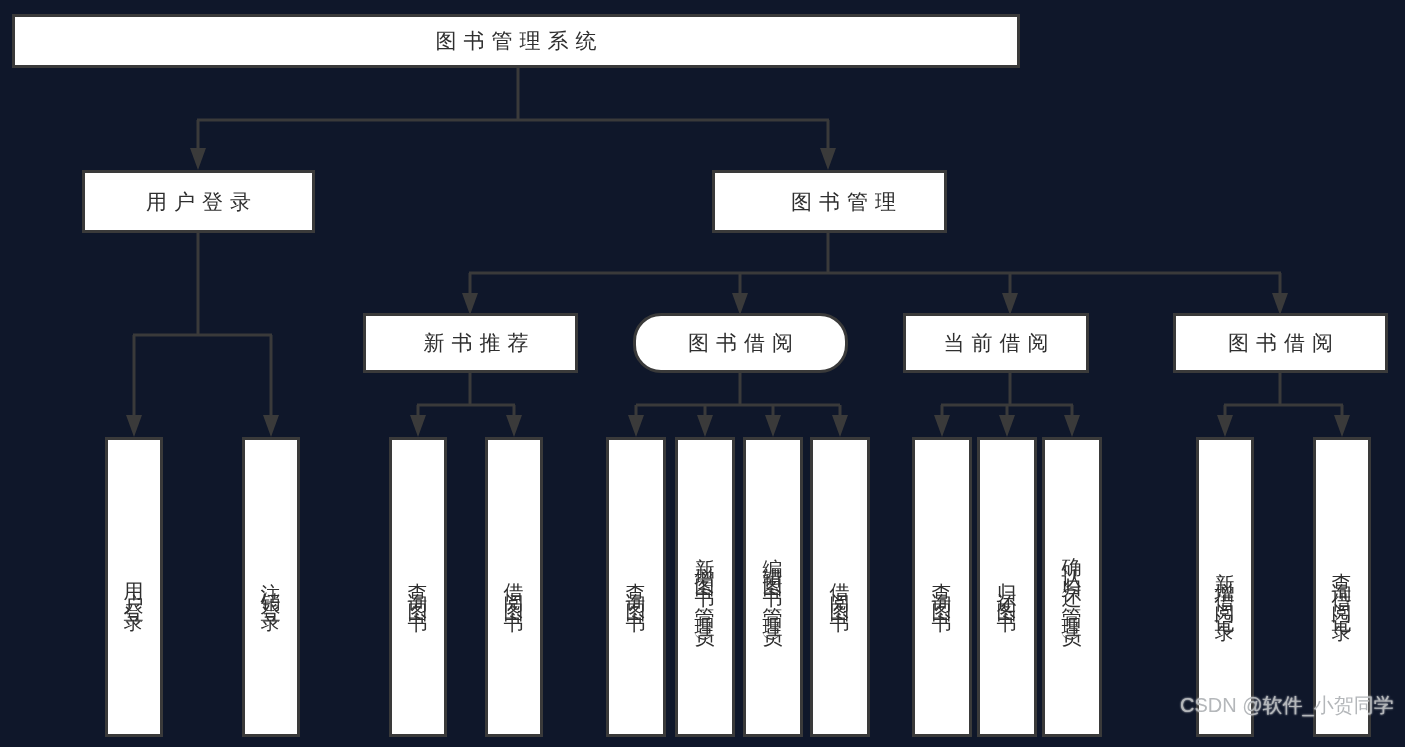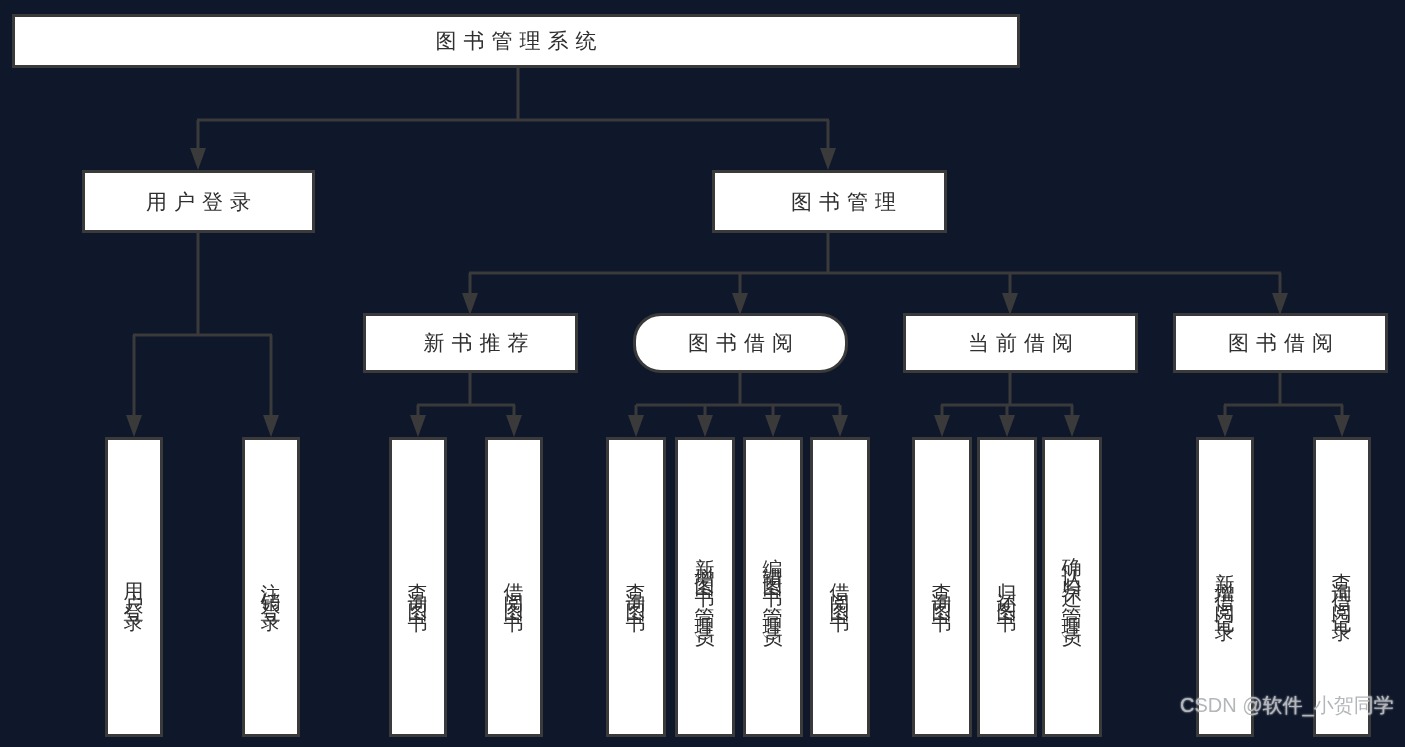--- a/index.html
+++ b/index.html
@@ -120,21 +120,21 @@
     </g>
   </svg>
 
   <div class="node hnode" style="left:12px; top:14px; width:1008px; height:54px;">图书管理系统</div>
 
   <div class="node hnode" style="left:82px; top:170px; width:233px; height:63px;">用户登录</div>
   <div class="node hnode" style="left:712px; top:170px; width:235px; height:63px;padding-left:28px;">图书管理</div>
 
   <div class="node hnode" style="left:363px; top:313px; width:215px; height:60px;padding-left:11px;">新书推荐</div>
   <div class="node hnode" style="left:633px; top:313px; width:215px; height:60px;border-radius:28px;">图书借阅</div>
-  <div class="node hnode" style="left:903px; top:313px; width:235px; height:60px;">当前借阅</div>
+  <div class="node hnode" style="left:903px; top:313px; width:186px; height:60px;">当前借阅</div>
   <div class="node hnode" style="left:1173px; top:313px; width:215px; height:60px;">图书借阅</div>
 
   <div class="node vnode" style="left:105px; top:437px; width:58px; height:300px;">用户登录</div>
   <div class="node vnode" style="left:242px; top:437px; width:58px; height:300px;">注销登录</div>
 
   <div class="node vnode" style="left:389px; top:437px; width:58px; height:300px;">查询图书</div>
   <div class="node vnode" style="left:485px; top:437px; width:58px; height:300px;">借阅图书</div>
 
   <div class="node vnode" style="left:606px; top:437px; width:60px; height:300px;">查询图书</div>
   <div class="node vnode" style="left:675px; top:437px; width:60px; height:300px;">新增图书（管理员）</div>

